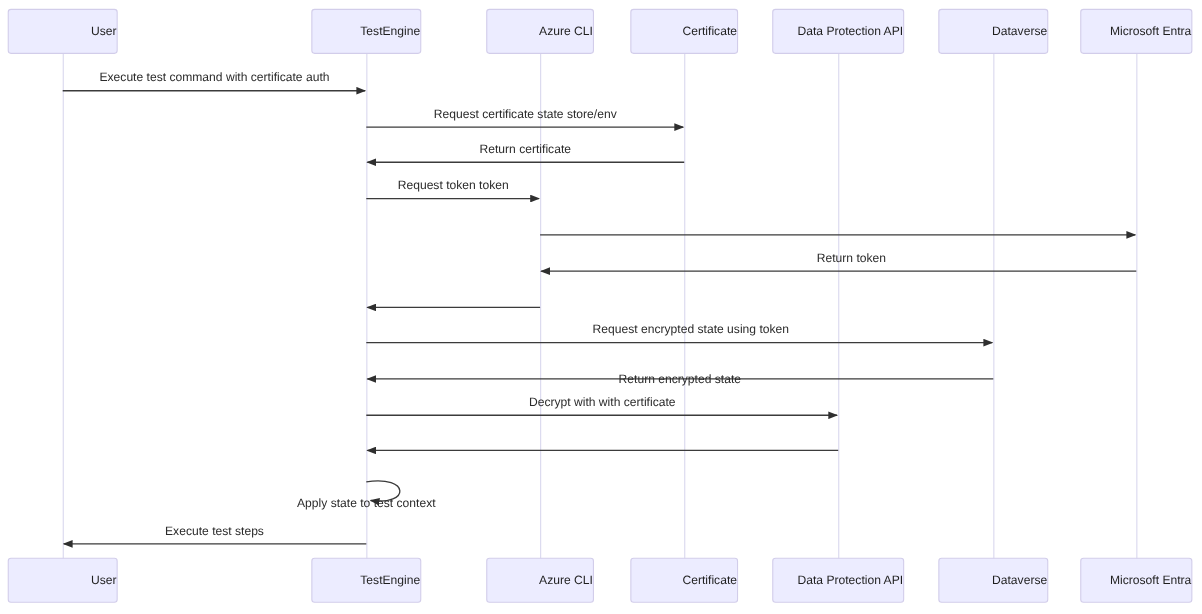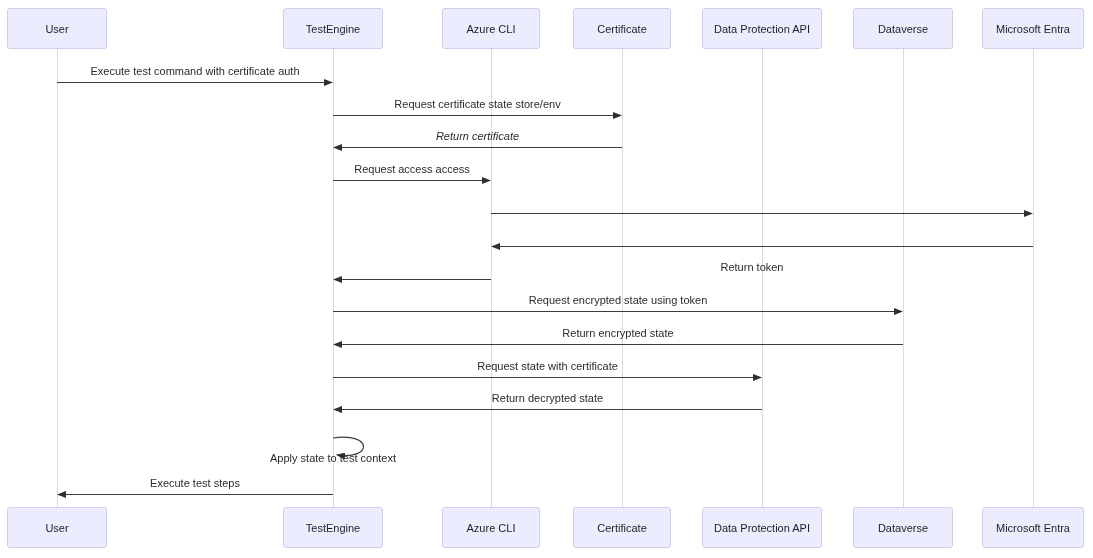--- a/index.html
+++ b/index.html
@@ -19,21 +19,21 @@
     position: absolute;
     left: 0;
     top: 0;
   }
   .actor-box {
     position: absolute;
     box-sizing: border-box;
     border-radius: 3px;
     display: flex;
     align-items: center;
-    justify-content: center;
+    justify-content: flex-end;
     font-size: 11px;
     color: #1f1f1f;
     white-space: nowrap;
   }
   .msg-label {
     position: absolute;
     text-align: center;
     font-size: 11px;
     line-height: 14px;
     color: #2b2b2b;
@@ -109,22 +109,21 @@
       <span>Dataverse</span>
     </div>
     <div class="actor-box" style="left: 982px; top: 8px; width: 102px; height: 41px; background: rgb(236, 236, 255); border: 1px solid rgb(210, 205, 234);">
       <span>Microsoft Entra</span>
     </div>
     <div class="actor-box" style="left: 982px; top: 507px; width: 102px; height: 41px; background: rgb(236, 236, 255); border: 1px solid rgb(210, 205, 234);">
       <span>Microsoft Entra</span>
     </div>
     <div class="msg-label" style="left: -25px; width: 440px; top: 64px; color: rgb(43, 43, 43);">Execute test command with certificate auth</div>
     <div class="msg-label" style="left: 257.5px; width: 440px; top: 97px; color: rgb(43, 43, 43);">Request certificate state store/env</div>
-    <div class="msg-label" style="left: 257.5px; width: 440px; top: 129px; color: rgb(43, 43, 43); font-style: italic;">Return certificate</div>
-    <div class="msg-label" style="left: 192px; width: 440px; top: 162px; color: rgb(43, 43, 43);">Request access access</div>
-    <div class="msg-label" style="left: 532px; width: 440px; top: 228px; color: rgb(43, 43, 43); margin-top: 32px;">Return token</div>
-    <div class="msg-label" style="left: 398px; width: 440px; top: 293px; color: rgb(43, 43, 43);">Request encrypted state using token</div>
-    <div class="msg-label" style="left: 398px; width: 440px; top: 326px; color: rgb(43, 43, 43);">Return encrypted state</div>
-    <div class="msg-label" style="left: 327.5px; width: 440px; top: 359px; color: rgb(43, 43, 43);">Request state with certificate</div>
-    <div class="msg-label" style="left: 327.5px; width: 440px; top: 391px; color: rgb(43, 43, 43);">Return decrypted state</div>
+    <div class="msg-label" style="left: 257.5px; width: 440px; top: 129px; color: rgb(43, 43, 43);">Return certificate</div>
+    <div class="msg-label" style="left: 192px; width: 440px; top: 162px; color: rgb(43, 43, 43);">Request token token</div>
+    <div class="msg-label" style="left: 554px; width: 440px; top: 228px; color: rgb(43, 43, 43);">Return token</div>
+    <div class="msg-label" style="left: 408px; width: 440px; top: 293px; color: rgb(43, 43, 43);">Request encrypted state using token</div>
+    <div class="msg-label" style="left: 398px; width: 440px; top: 338px; color: rgb(43, 43, 43);">Return encrypted state</div>
+    <div class="msg-label" style="left: 327.5px; width: 440px; top: 359px; color: rgb(43, 43, 43);">Decrypt with with certificate</div>
     <div class="msg-label" style="left: 113px; width: 440px; top: 423px; color: rgb(43, 43, 43); margin-top: 28px;">Apply state to test context</div>
     <div class="msg-label" style="left: -25px; width: 440px; top: 476px; color: rgb(43, 43, 43);">Execute test steps</div>
   </div>
 
 </body></html>

